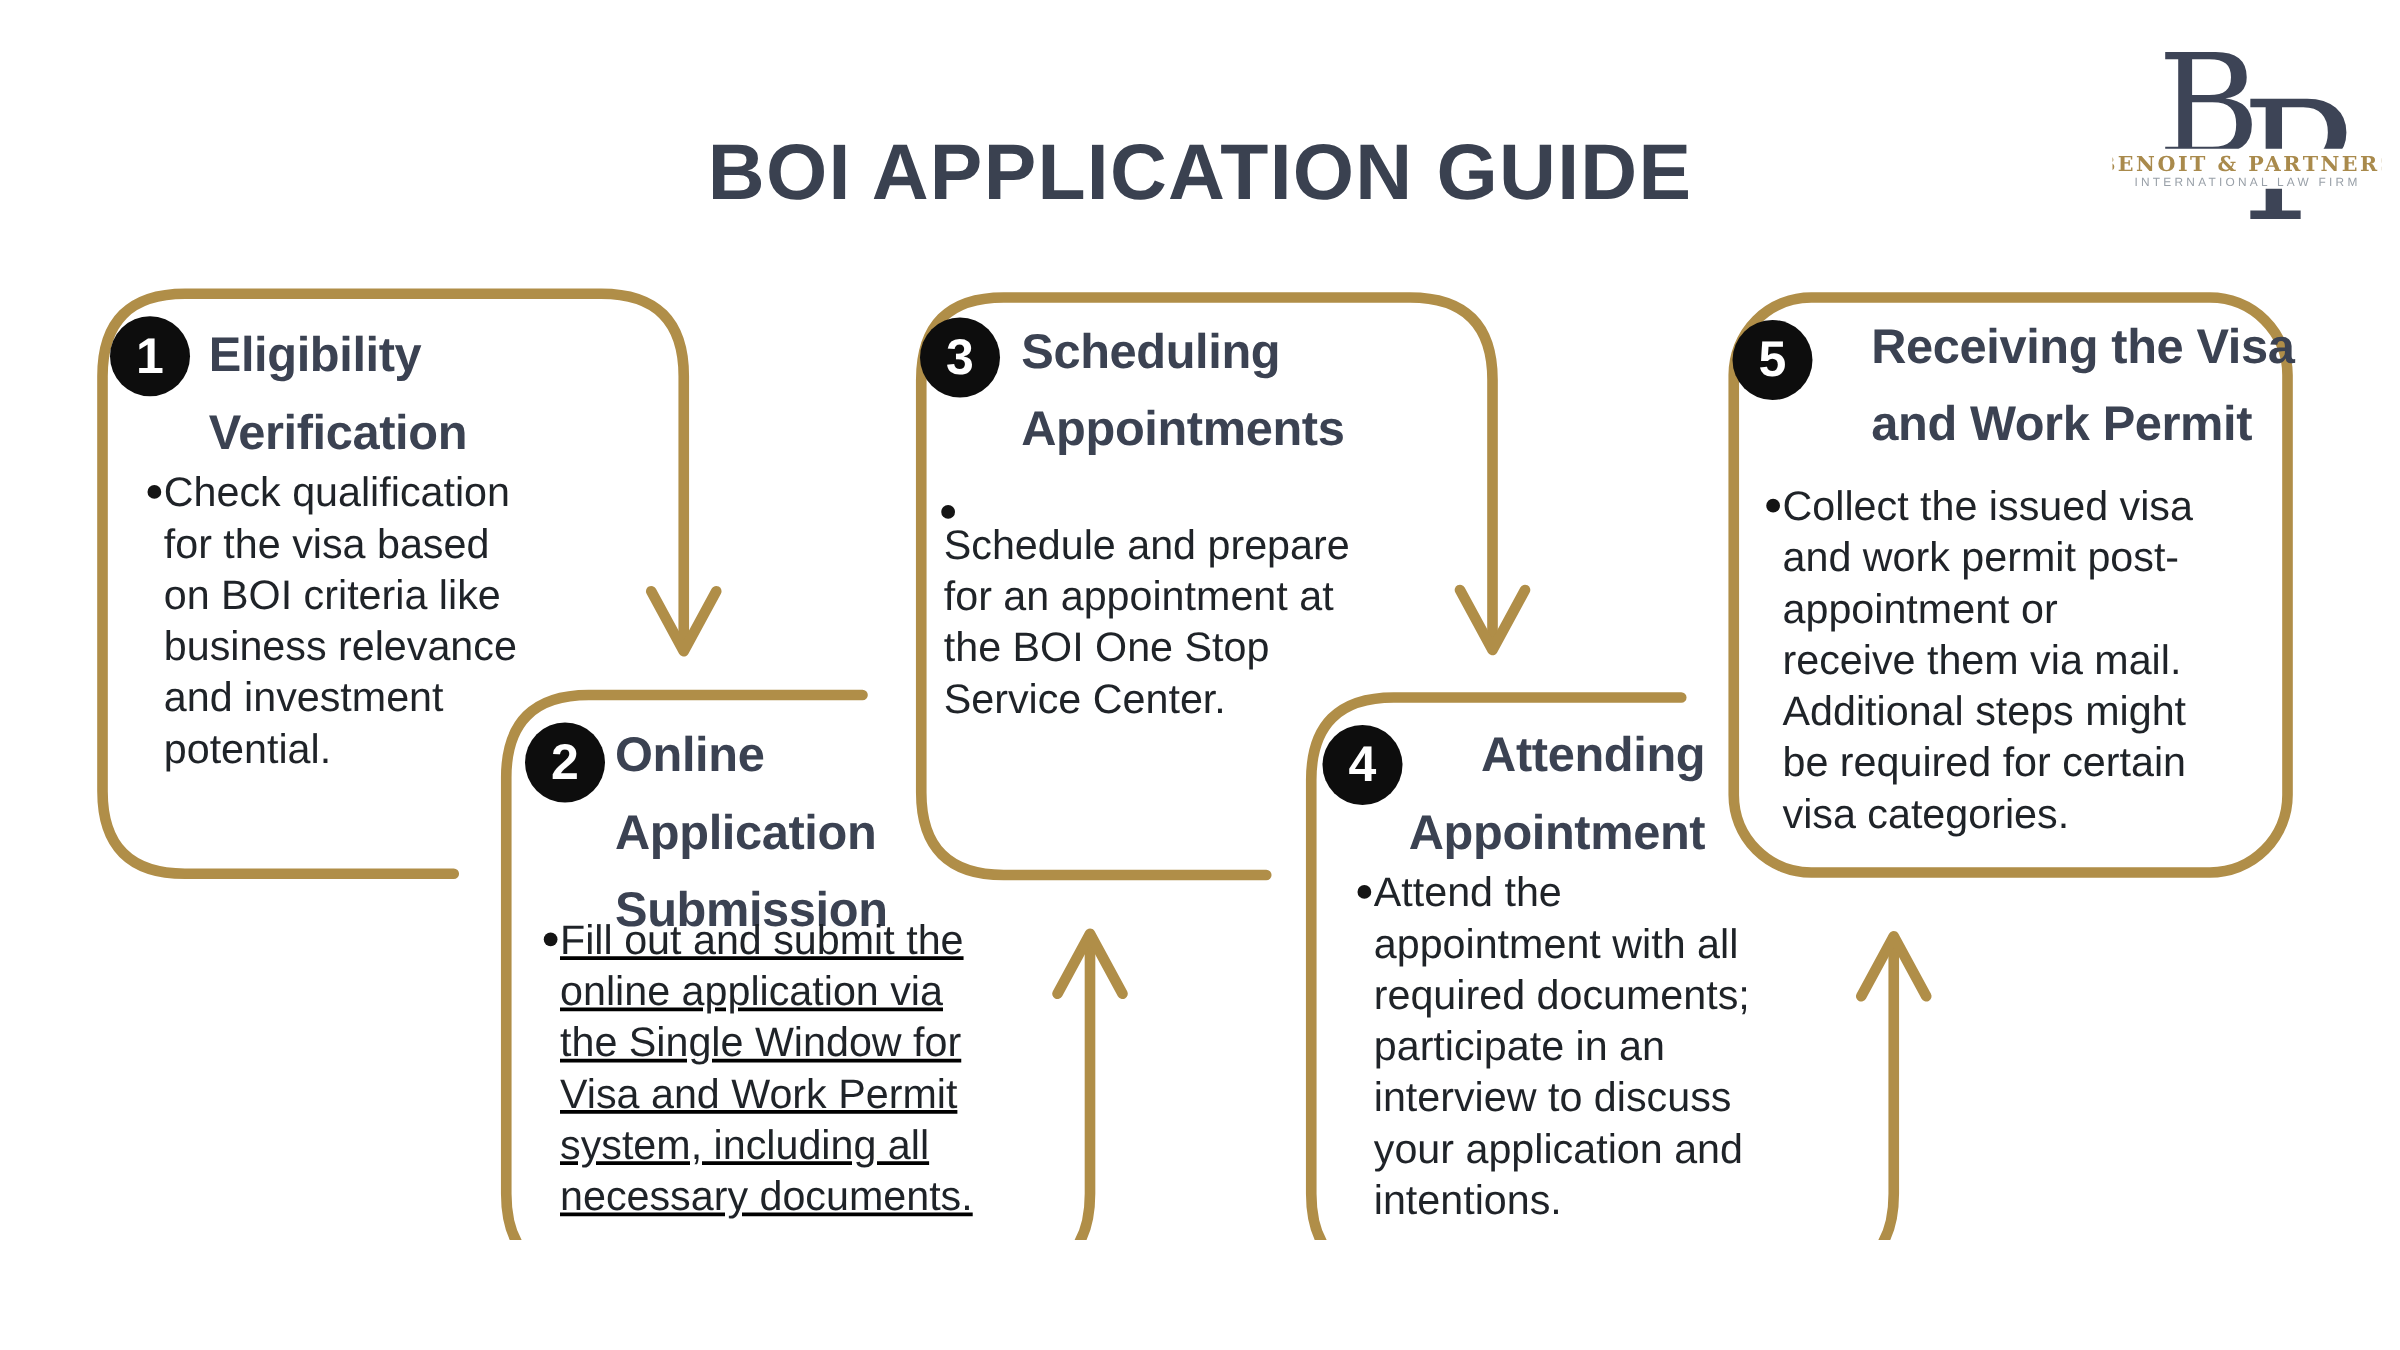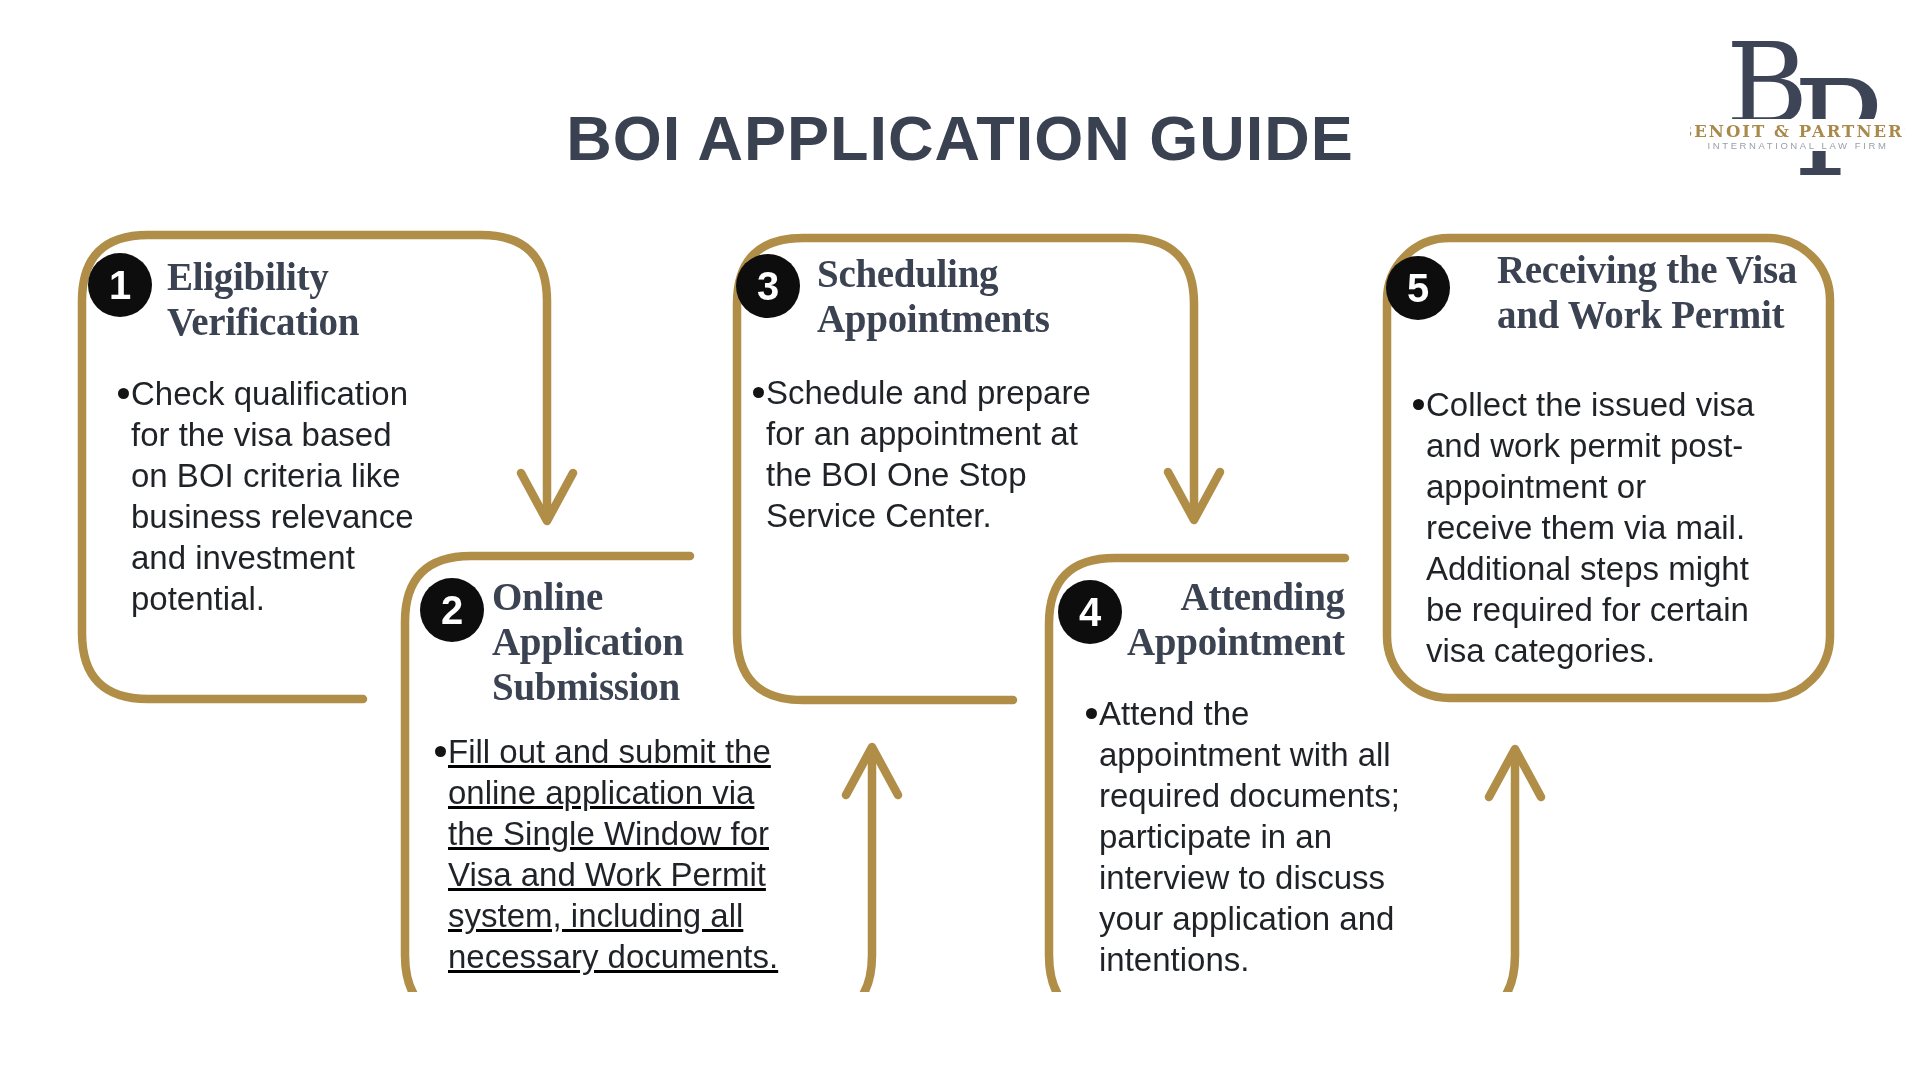--- a/index.html
+++ b/index.html
@@ -13,21 +13,21 @@
     white-space:pre;margin:0;
   }
   .lines-layer{position:absolute;left:0;top:0;width:1920px;height:1080px;}
   .badge{
     position:absolute;width:64px;height:64px;border-radius:50%;
     background:#0d0d0d;color:#ffffff;display:flex;align-items:center;
     justify-content:center;font-size:40px;font-weight:700;
   }
   .card-title{
     position:absolute;font-size:39px;font-weight:700;color:#3b4252;
-    line-height:45px;letter-spacing:-0.3px;white-space:pre;margin:0;font-family:Liberation Serif, serif;
+    line-height:62px;letter-spacing:-0.3px;white-space:pre;margin:0;
   }
   .bullet{position:absolute;display:flex;}
   .bullet .dot{
     width:11px;height:11px;border-radius:50%;background:#141414;
     margin-top:15px;flex:none;
   }
   .bullet .btext{
     margin:0 0 0 2px;font-size:33px;color:#1f2328;line-height:41px;
     white-space:pre;
   }
@@ -83,21 +83,21 @@
 Visa and Work Permit
 system, including all
 necessary documents.</p>
   </div>
 
   <div class="badge" style="left:736px;top:254px;">
     <span>3</span>
   </div>
   <h2 class="card-title" style="left:817px;top:251px;">Scheduling
 Appointments</h2>
-  <div class="bullet" style="left:753px;top:372px;">
+  <div class="bullet" style="left:753px;top:389px;flex-direction:column;">
     <span class="dot"></span>
     <p class="btext">Schedule and prepare
 for an appointment at
 the BOI One Stop
 Service Center.</p>
   </div>
 
   <div class="badge" style="left:1058px;top:580px;">
     <span>4</span>
   </div>

